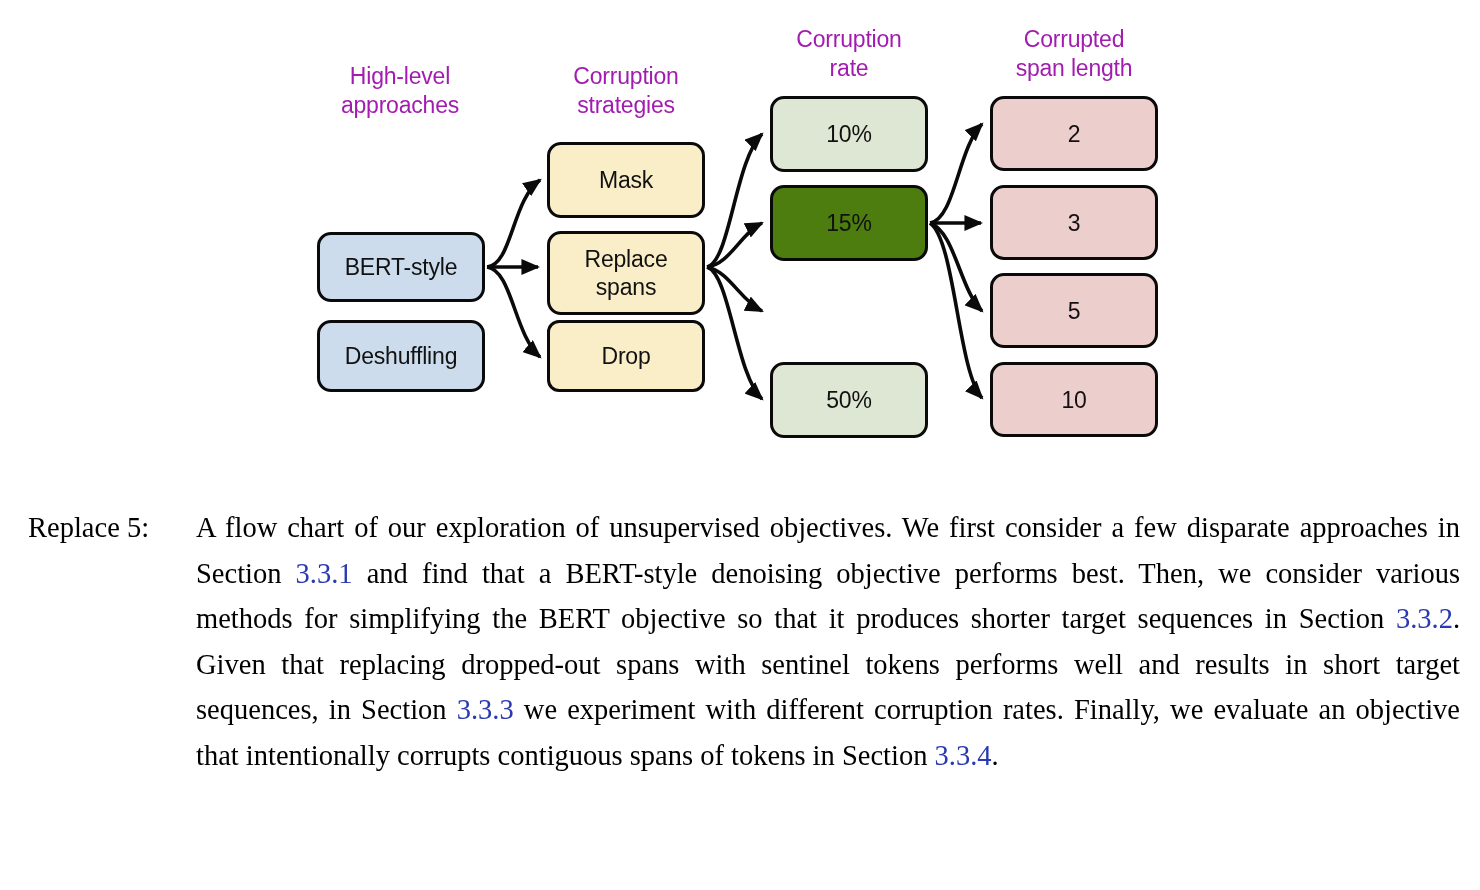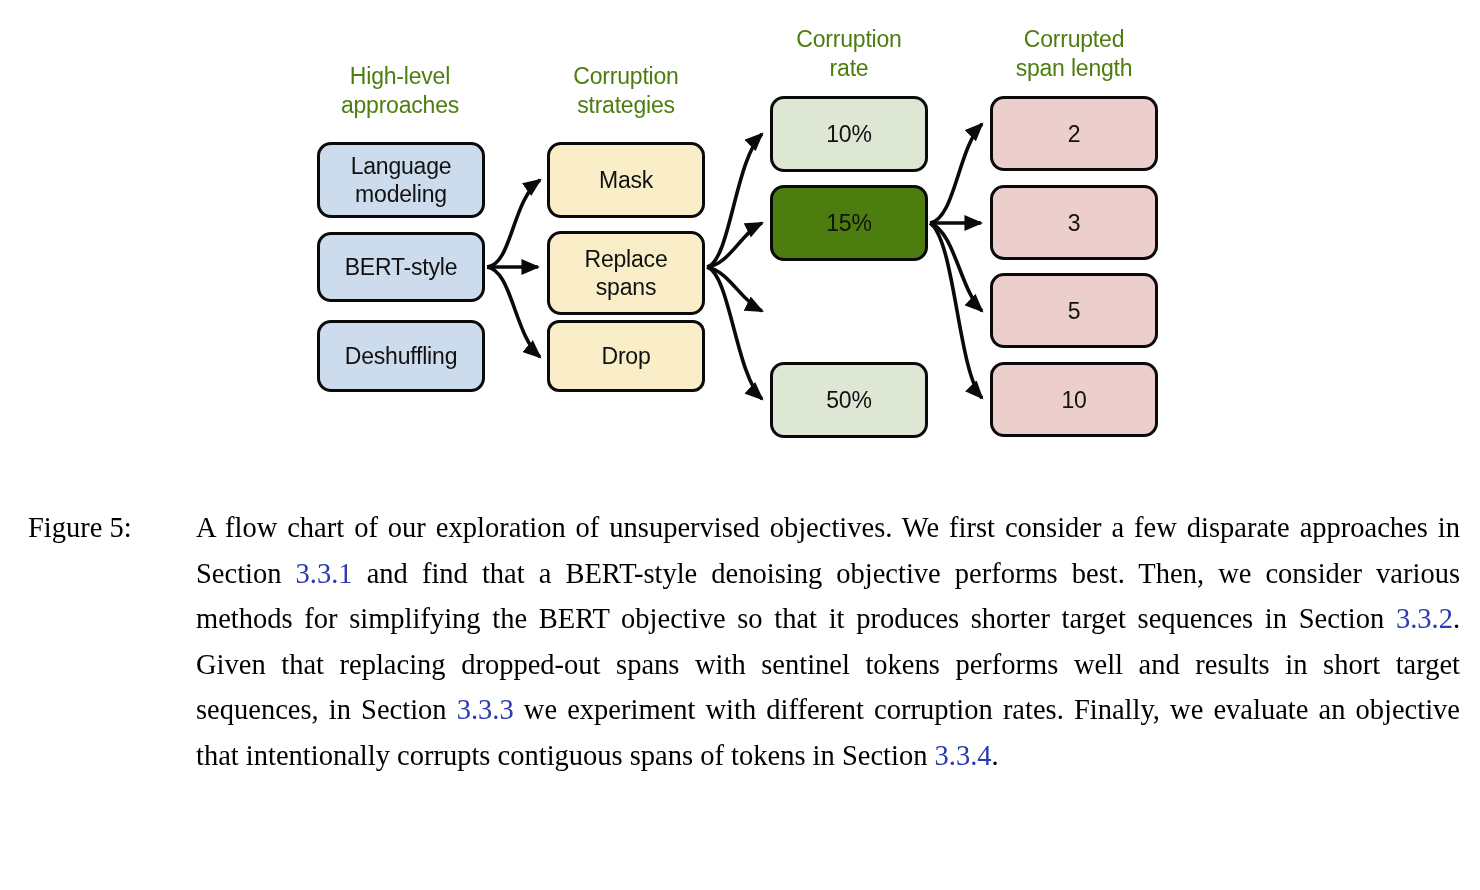--- a/index.html
+++ b/index.html
@@ -29,21 +29,21 @@
     width: 1480px;
     height: 470px;
   }
 
   .col-header {
     position: absolute;
     font-family: "Liberation Sans", "DejaVu Sans", sans-serif;
     font-size: 23px;
     line-height: 29px;
     text-align: center;
-    color: #4d7c0f;
+    color: #a21caf;
     white-space: pre-line;
     letter-spacing: -0.2px;
   }
 
   .node {
     position: absolute;
     box-sizing: border-box;
     border: 3.5px solid #0a0a0a;
     border-radius: 14px;
     display: flex;
@@ -116,36 +116,34 @@
 
   <div class="col-header" style="left:300px; top:62px; width:200px;">High-level
 approaches</div>
   <div class="col-header" style="left:526px; top:62px; width:200px;">Corruption
 strategies</div>
   <div class="col-header" style="left:749px; top:25px; width:200px;">Corruption
 rate</div>
   <div class="col-header" style="left:967px; top:25px; width:214px;">Corrupted
 span length</div>
 
-  <div class="node" style="left:317px; top:142px; width:168px; height:76px; background:#ccdced;">Language
-modeling</div>
   <div class="node" style="left:317px; top:232px; width:168px; height:70px; background:#ccdced;">BERT-style</div>
   <div class="node" style="left:317px; top:320px; width:168px; height:72px; background:#ccdced;">Deshuffling</div>
 
   <div class="node" style="left:547px; top:142px; width:158px; height:76px; background:#faeec8;text-align:right;">Mask</div>
   <div class="node" style="left:547px; top:231px; width:158px; height:84px; background:#faeec8;">Replace
 spans</div>
   <div class="node" style="left:547px; top:320px; width:158px; height:72px; background:#faeec8;border-radius:12px;">Drop</div>
 
   <div class="node" style="left:770px; top:96px; width:158px; height:76px; background:#dde7d3;">10%</div>
   <div class="node" style="left:770px; top:185px; width:158px; height:76px; background:#4d7c0f;">15%</div>
   <div class="node" style="left:770px; top:362px; width:158px; height:76px; background:#dde7d3;">50%</div>
 
   <div class="node" style="left:990px; top:96px; width:168px; height:75px; background:#eccecd;">2</div>
   <div class="node" style="left:990px; top:185px; width:168px; height:75px; background:#eccecd;">3</div>
   <div class="node" style="left:990px; top:273px; width:168px; height:75px; background:#eccecd;">5</div>
   <div class="node" style="left:990px; top:362px; width:168px; height:75px; background:#eccecd;">10</div>
 </div>
 
 <div id="caption">
-  <span class="cap-label">Figure 5:</span>
+  <span class="cap-label">Replace 5:</span>
   <span class="cap-body"><span>A flow chart of our exploration of unsupervised objectives. We first consider a few disparate approaches in Section </span><span class="ref">3.3.1</span><span> and find that a BERT-style denoising objective performs best. Then, we consider various methods for simplifying the BERT objective so that it produces shorter target sequences in Section </span><span class="ref">3.3.2</span><span>. Given that replacing dropped-out spans with sentinel tokens performs well and results in short target sequences, in Section </span><span class="ref">3.3.3</span><span> we experiment with different corruption rates. Finally, we evaluate an objective that intentionally corrupts contiguous spans of tokens in Section </span><span class="ref">3.3.4</span><span>.</span></span>
 </div>
 
 </body></html>

